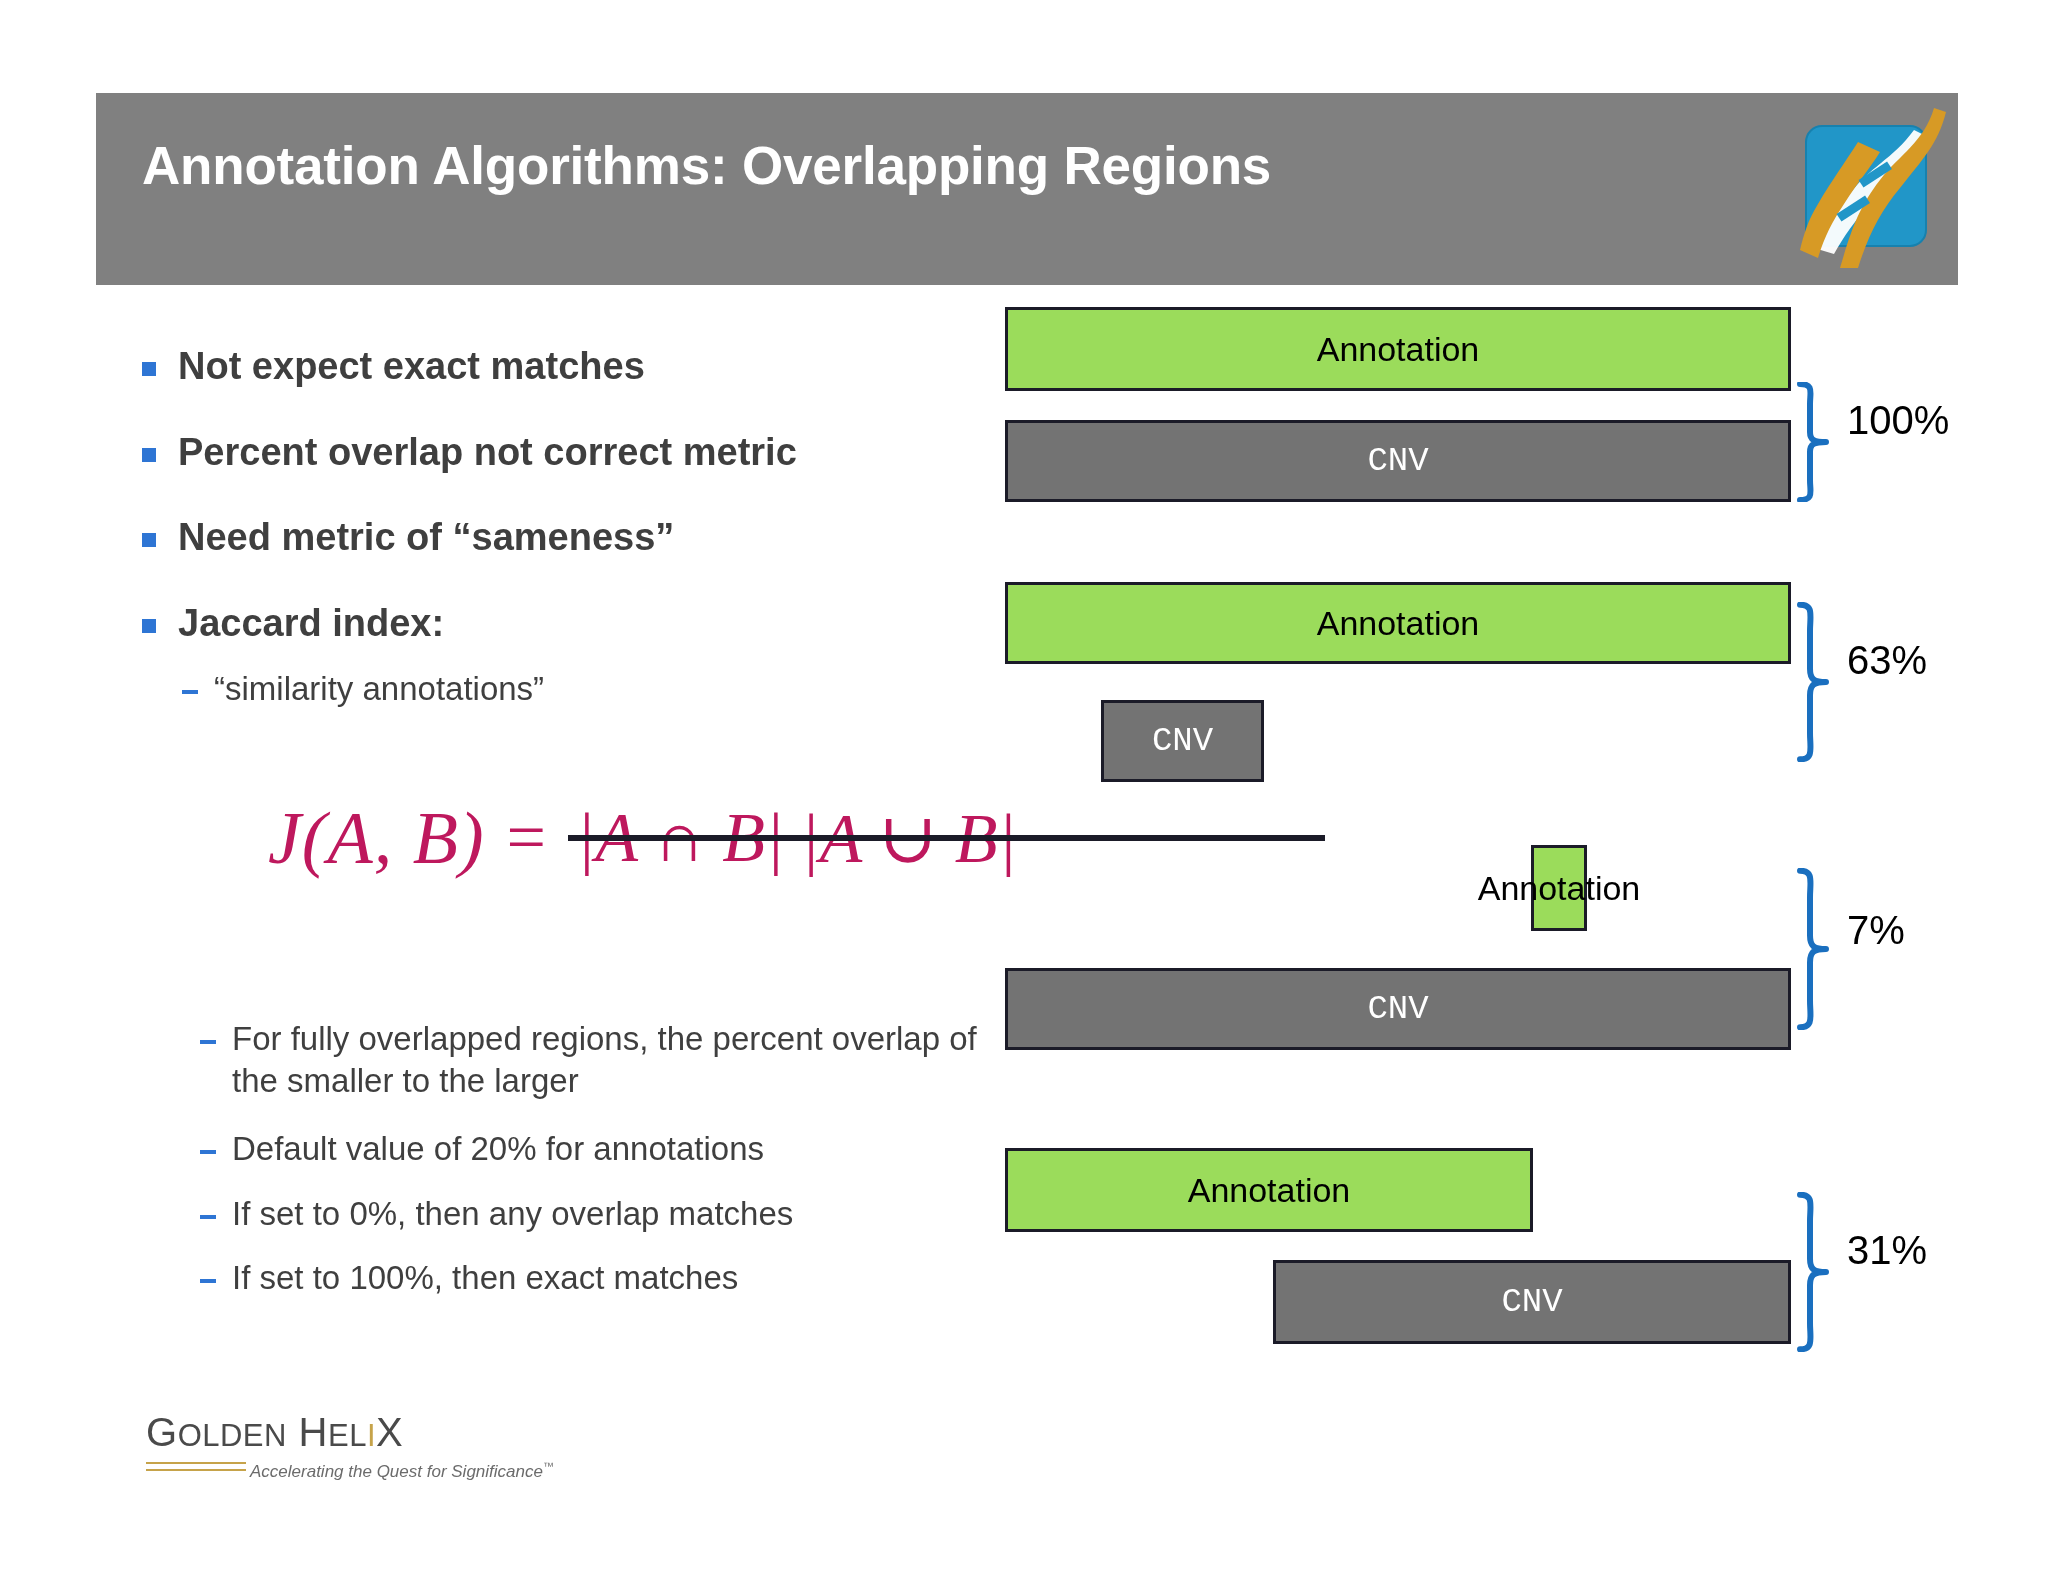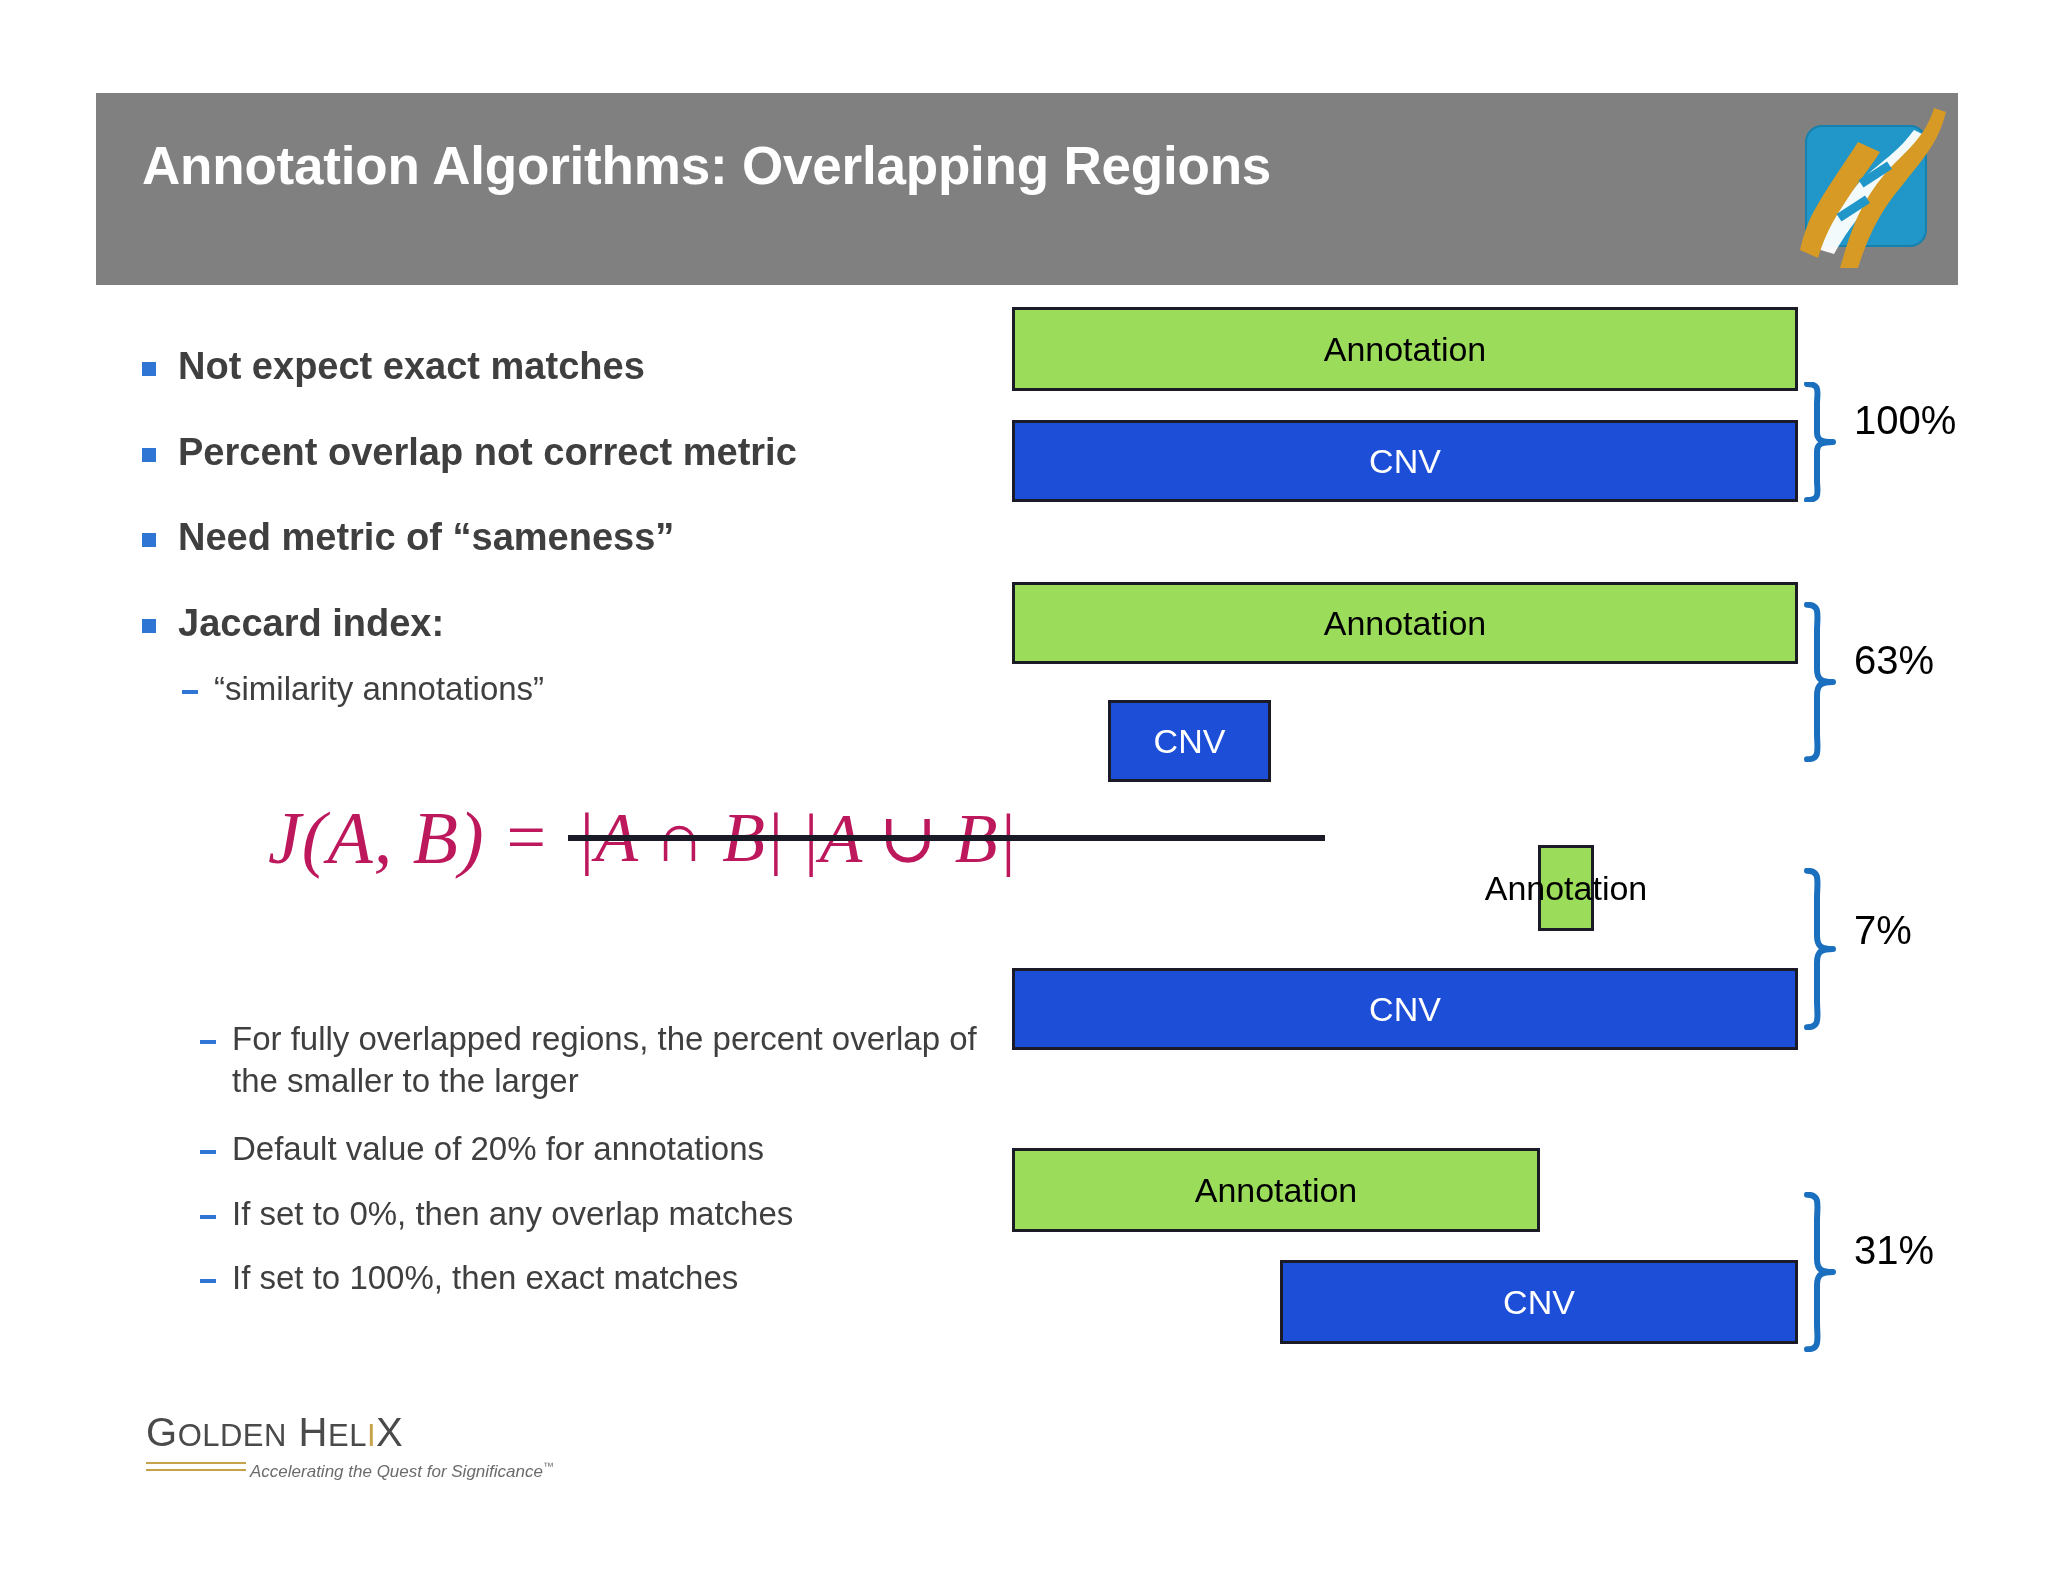--- a/index.html
+++ b/index.html
@@ -33,27 +33,27 @@
   #formula .lhs{font-size:74px;font-style:italic;letter-spacing:1px;}
   #formula .eq{font-size:70px;margin:0 22px;font-style:normal;}
   #formula .frac{display:inline-flex;flex-direction:row;align-items:center;}
   #formula .frac .num,#formula .frac .den{font-size:70px;font-style:italic;
            padding:2px 8px;white-space:nowrap;}
   #formula .frac .bar{width:100%;height:5px;background:#000;}
 
   #sub-list-2{position:absolute;left:190px;top:1018px;width:790px;}
 
   
-  #diagram{position:absolute;left:8px;top:0;width:1856px;height:1582px;
+  #diagram{position:absolute;left:1px;top:0;width:1856px;height:1582px;
            pointer-events:none;}
   .grp{position:absolute;}
   .bar{position:absolute;border:3px solid #1B1B28;box-sizing:border-box;
        display:flex;align-items:center;justify-content:center;}
   .bar.green{background:#9BDC5B;}
-  .bar.blue{background:#1d4ed8;}
+  .bar.blue{background:#737373;font-family:Liberation Mono, monospace;}
   .bar-label{font-size:34px;line-height:1;white-space:nowrap;}
   .bar.green .bar-label{color:#000;}
   .bar.blue  .bar-label{color:#fff;}
   .bar.narrow{overflow:visible;}
   .bar.narrow .bar-label{position:absolute;left:50%;transform:translateX(-50%);}
 
   .brace{position:absolute;}
   .pct{position:absolute;font-size:40px;color:#000;white-space:nowrap;}
 
   

